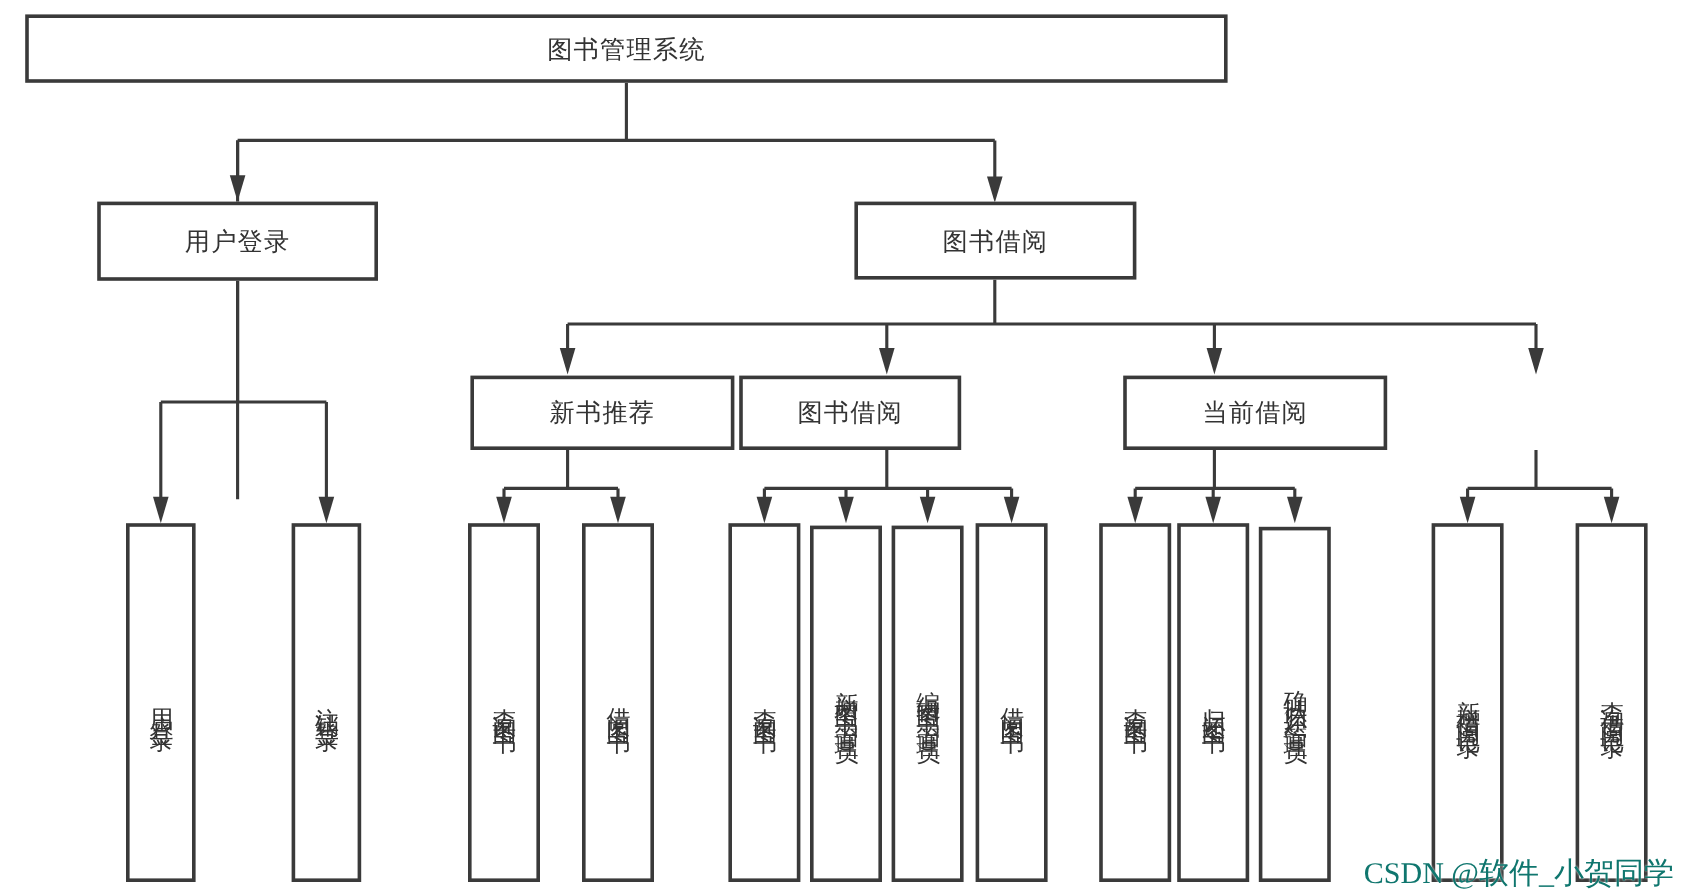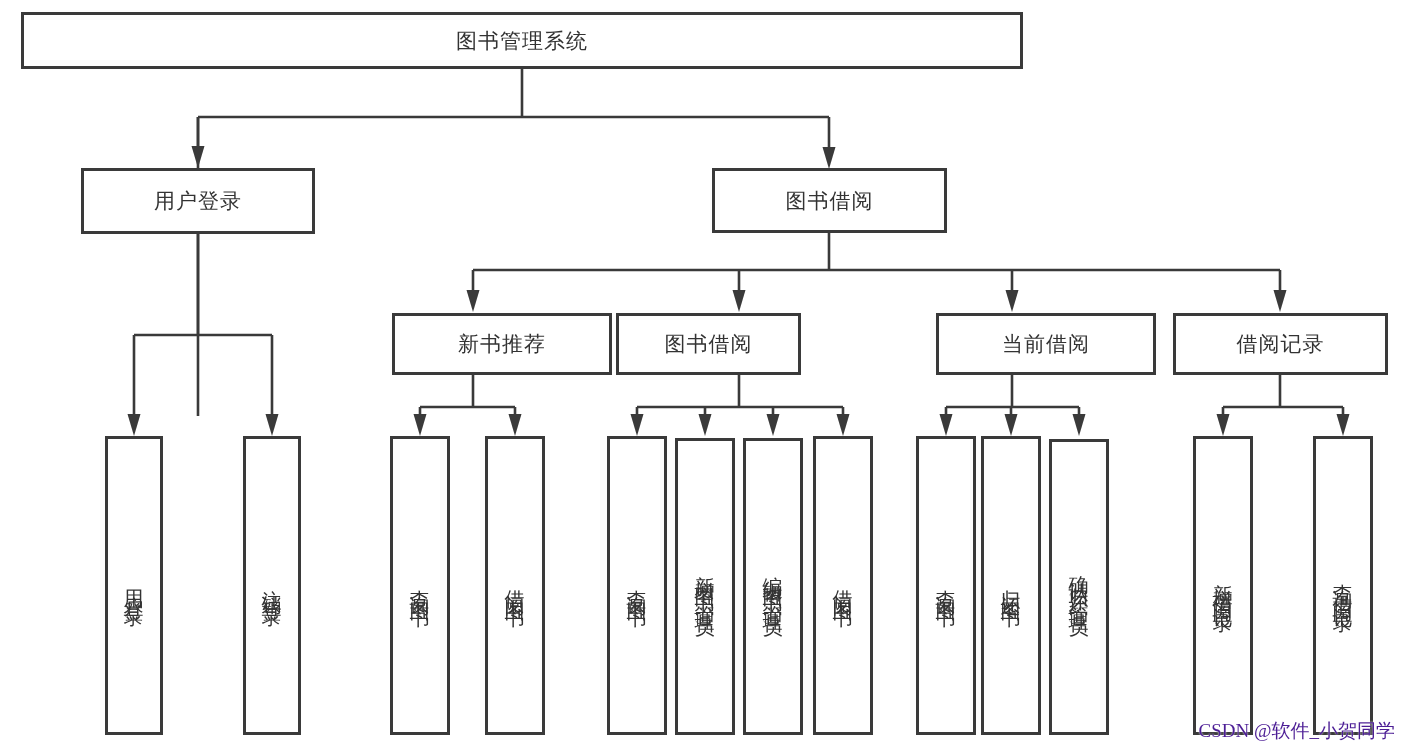--- a/index.html
+++ b/index.html
@@ -47,22 +47,22 @@
     writing-mode: vertical-rl;
     text-orientation: mixed;
     letter-spacing: 6px;
     line-height: 1;
     white-space: nowrap;
   }
   .watermark {
     position: absolute;
     right: 10px;
     bottom: 3px;
-    font-size: 19px;
-    color: #4c1d95;
+    font-size: 25px;
+    color: #0f766e;
     z-index: 2;
     white-space: nowrap;
     text-shadow: 0 0 2px #ffffff;
   }
 </style>
 </head>
 <body>
 
 <div class="canvas">
 
@@ -121,23 +121,20 @@
 
   <div class="node h-label" style="left:363px; top:313px; width:220px; height:62px;margin-left:29px;">
     <span>新书推荐</span>
   </div>
   <div class="node h-label" style="left:616px; top:313px; width:185px; height:62px;">
     <span>图书借阅</span>
   </div>
   <div class="node h-label" style="left:902px; top:313px; width:220px; height:62px;margin-left:34px;">
     <span>当前借阅</span>
   </div>
-  <div class="node h-label" style="left:1173px; top:313px; width:215px; height:62px;">
-    <span>借阅记录</span>
-  </div>
 
   <div class="node v-label" style="left:105px; top:436px; width:58px; height:299px;">
     <span class="vtext">用户登录</span>
   </div>
   <div class="node v-label" style="left:243px; top:436px; width:58px; height:299px;">
     <span class="vtext">注销登录</span>
   </div>
 
   <div class="node v-label" style="left:390px; top:436px; width:60px; height:299px;">
     <span class="vtext">查询图书</span>

